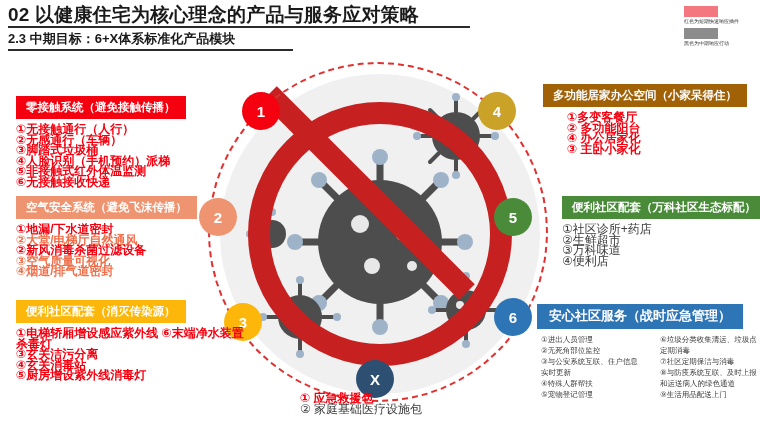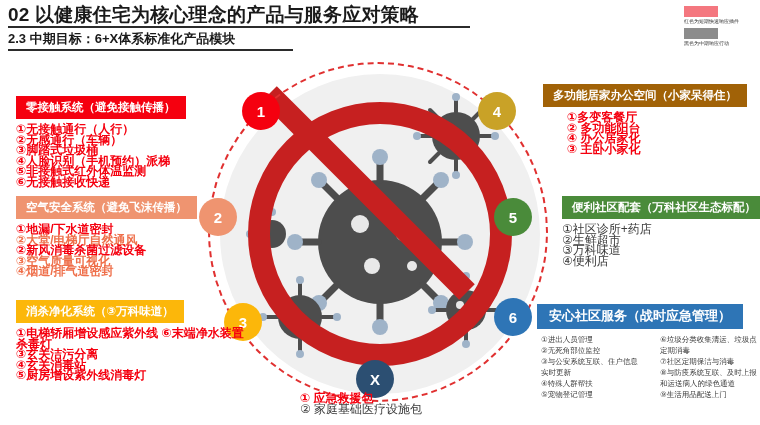--- a/index.html
+++ b/index.html
@@ -238,21 +238,21 @@
     <div class="panel-body">
       <div class="li" style="color:#f5000f">①地漏/下水道密封</div>
       <div class="li" style="color:#ef6f4a">②大堂/电梯厅自然通风</div>
       <div class="li" style="color:#f5000f">②新风消毒杀菌过滤设备</div>
       <div class="li" style="color:#ef6f4a">③空气质量可视化</div>
       <div class="li" style="color:#ef6f4a">④烟道/排气道密封</div>
     </div>
   </div>
 
   <div class="panel" style="left:16px;top:300px;width:212px;">
-    <div class="panel-head" style="background:#fcb70a">消杀净化系统（③万科味道）</div>
+    <div class="panel-head" style="background:#fcb70a">便利社区配套（消灭传染源）</div>
     <div class="panel-body">
       <div class="li" style="color:#f5000f">①电梯轿厢增设感应紫外线  ⑥末端净水装置</div>
       <div class="li" style="color:#f5000f">杀毒灯</div>
       <div class="li" style="color:#f5000f">③玄关洁污分离</div>
       <div class="li" style="color:#f5000f">④玄关消毒站</div>
       <div class="li" style="color:#f5000f">⑤厨房增设紫外线消毒灯</div>
     </div>
   </div>
 
   <div class="panel" style="left:543px;top:84px;width:214px;">

